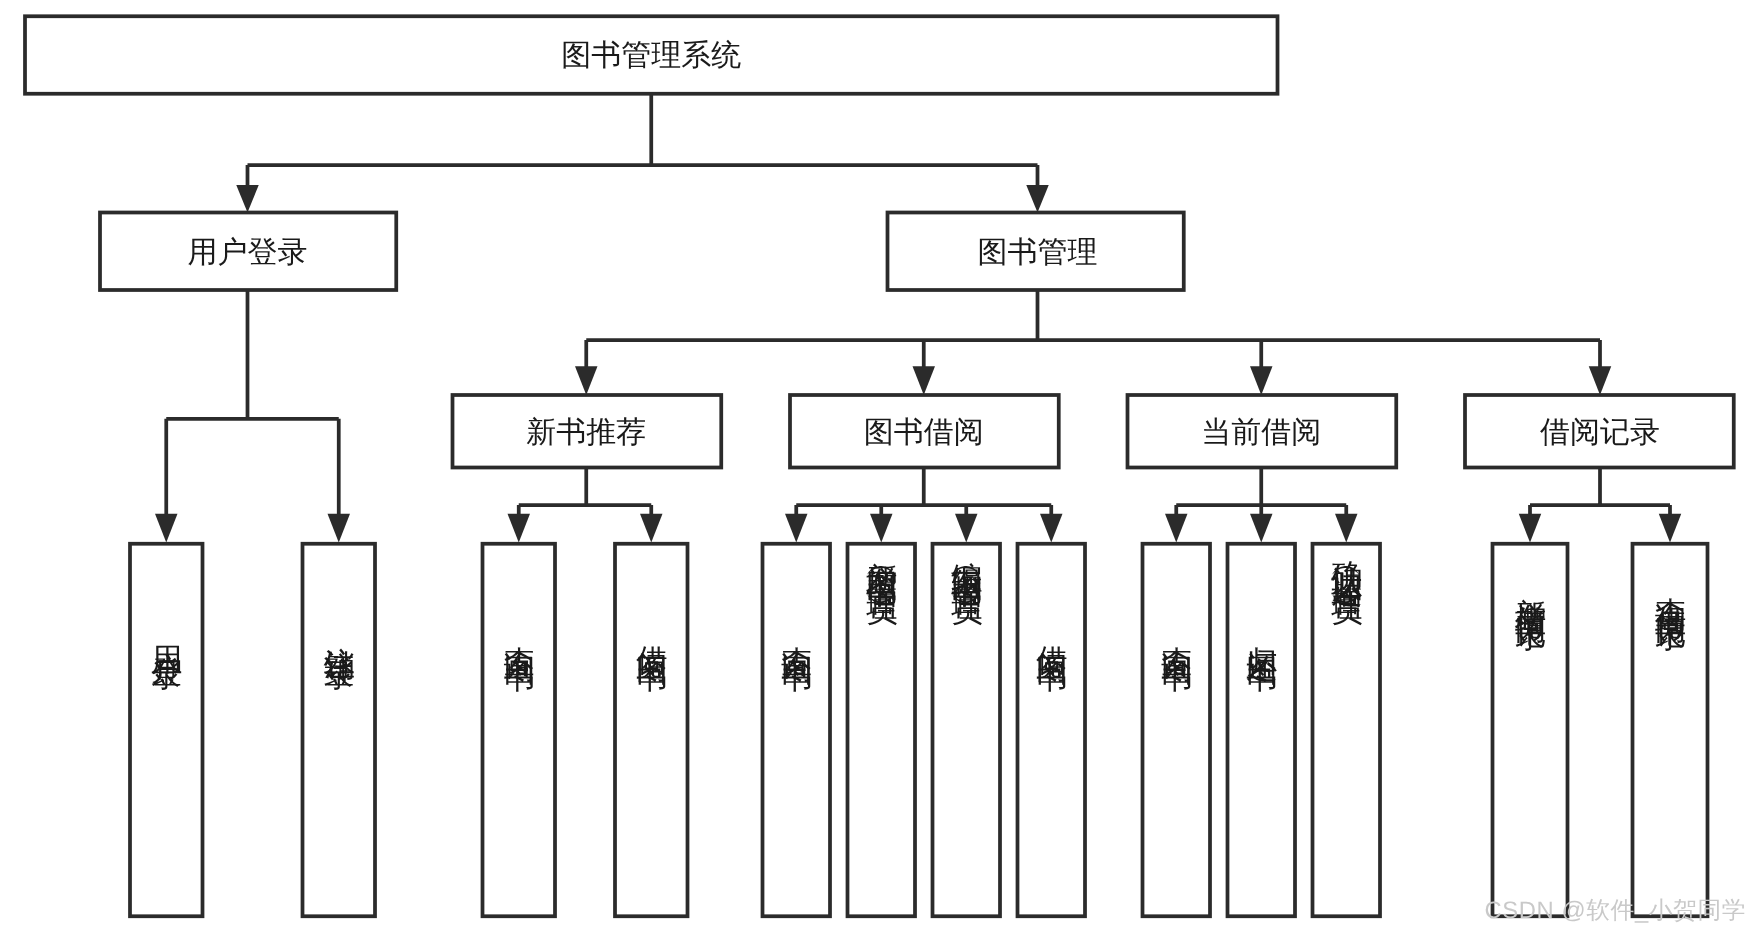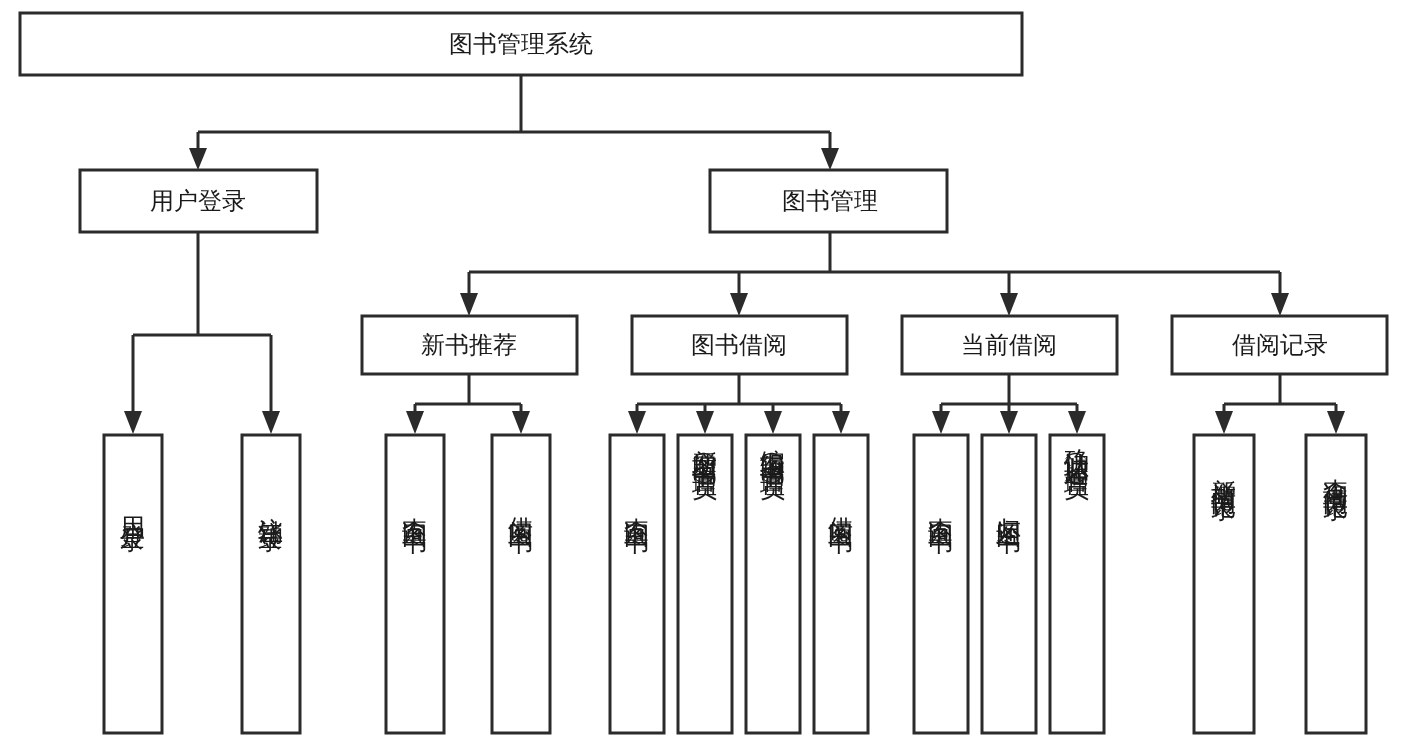--- a/index.html
+++ b/index.html
@@ -193,13 +193,14 @@
       <rect class="node-box" x="1194" y="435" width="60" height="298"></rect>
       <text class="leaf-label" x="1224" y="470">新增借阅记录</text>
     </g>
     <g>
       <rect class="node-box" x="1306" y="435" width="60" height="298"></rect>
       <text class="leaf-label" x="1336" y="470">查询借阅记录</text>
     </g>
 
   </svg>
 
+  <div class="watermark">CSDN @软件_小贺同学</div>
 </div>
 
 </body></html>

